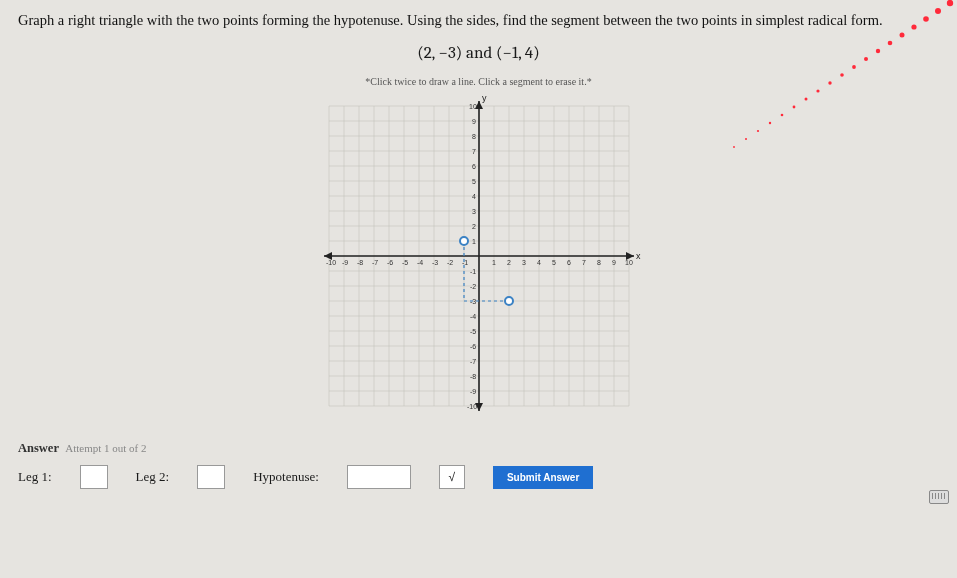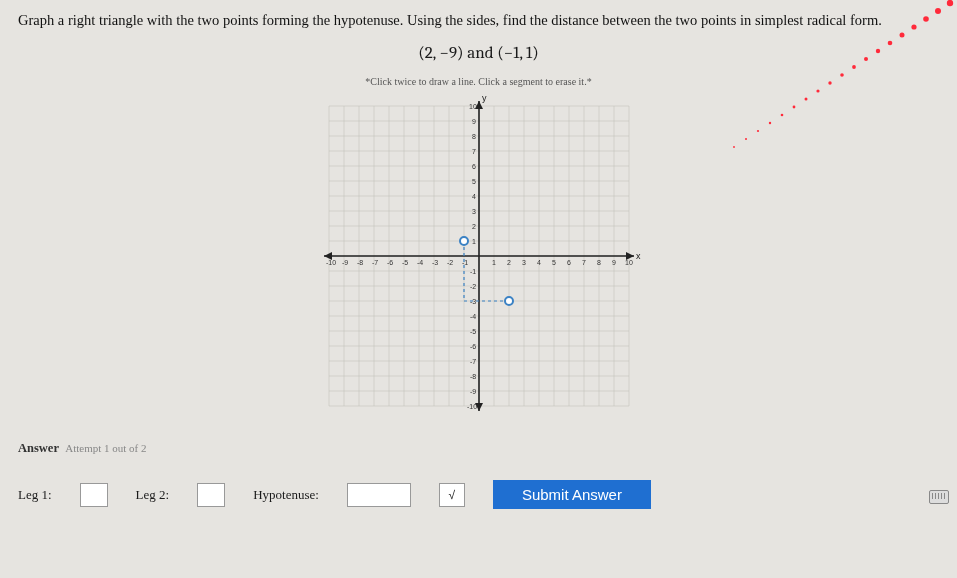--- a/index.html
+++ b/index.html
@@ -19,56 +19,57 @@
 .instruction { font-size: 10px; color: #555; margin-bottom: 4px; }
 .graph-wrap { position: relative; width: 330px; height: 330px; }
 .graph { width: 330px; height: 330px; }
 .axis-label { font-size: 9px; font-family: Arial, sans-serif; fill:#222; }
 .grid-line { stroke:#bfbdb7; stroke-width:0.5; }
 .axis { stroke:#222; stroke-width:1.6; }
 .tick { font-size:7px; font-family:Arial,sans-serif; fill:#333; }
 .point { fill:#fff; stroke:#3b82c4; stroke-width:2; }
 .dash { stroke:#3b82c4; stroke-width:1.2; stroke-dasharray:3,3; fill:none; }
 .answer-area { margin-top: 20px; }
-.answer-header { font-size: 12.5px; color:#333; margin-bottom: 24px; }
+.answer-header { font-size: 12.5px; color:#333; margin-bottom: 9px; }
 .answer-header b { font-weight: bold; }
 .attempt { font-size: 11px; color:#888; font-weight:normal; }
 .inputs-row { display:flex; align-items:center; gap:28px; font-size:13px; }
 .field-label { font-size: 13px; }
 .field-input {
   width: 28px; height: 24px; border:1px solid #999; background:#fff;
   font-size:12px; text-align:center;
 }
 .field-input.wide { width: 64px; }
 .sqrt-btn {
   width: 26px; height: 24px; border:1px solid #999; background:#fff;
   font-size:12px; text-align:center; line-height:22px; cursor:pointer;
   font-family: Arial, sans-serif;
 }
 .submit-btn {
   background: #1f6fd1; color:#fff; border:none;
-  padding: 6px 29px; font-size:15px; font-family:Arial,sans-serif;
+  padding: 6px 14px; font-size:10px; font-family:Arial,sans-serif;
   cursor:pointer;
+  font-weight:bold;
 }
 .laser { position:absolute; top:-10px; right:-10px; width:500px; height:300px; pointer-events:none; }
 .keyboard-icon {
   position:absolute; right:8px; top:490px; width:20px; height:14px;
   border:1px solid #888; border-radius:2px; background:#ddd;
 }
 .keyboard-icon::before {
   content:""; position:absolute; left:2px; right:2px; top:2px; bottom:4px;
   background: repeating-linear-gradient(90deg,#888 0,#888 1px,transparent 1px,transparent 3px);
 }
 </style>
 </head>
 <body>
 
 <div class="top">
-  <div class="question-text">Graph a right triangle with the two points forming the hypotenuse. Using the sides, find the distance between the two points in simplest radical form.</div>
-  <div class="points">(2, −9) and (−1, 1)</div>
+  <div class="question-text">Graph a right triangle with the two points forming the hypotenuse. Using the sides, find the segment between the two points in simplest radical form.</div>
+  <div class="points">(2, −3) and (−1, 4)</div>
   <div class="instruction">*Click twice to draw a line. Click a segment to erase it.*</div>
 
   <div class="graph-wrap">
     <svg class="graph" viewBox="0 0 330 330">
 
       <g>
 
         <line class="grid-line" x1="15" y1="15" x2="15" y2="315"></line>
           <line class="grid-line" x1="30" y1="15" x2="30" y2="315"></line>
           <line class="grid-line" x1="45" y1="15" x2="45" y2="315"></line>

